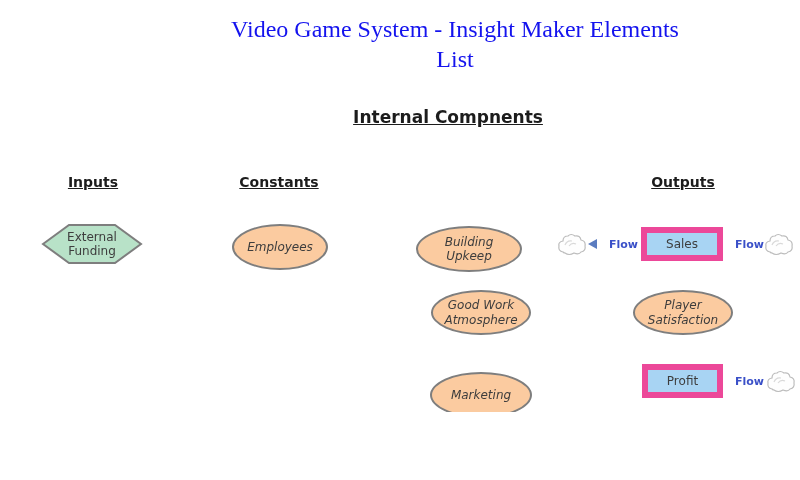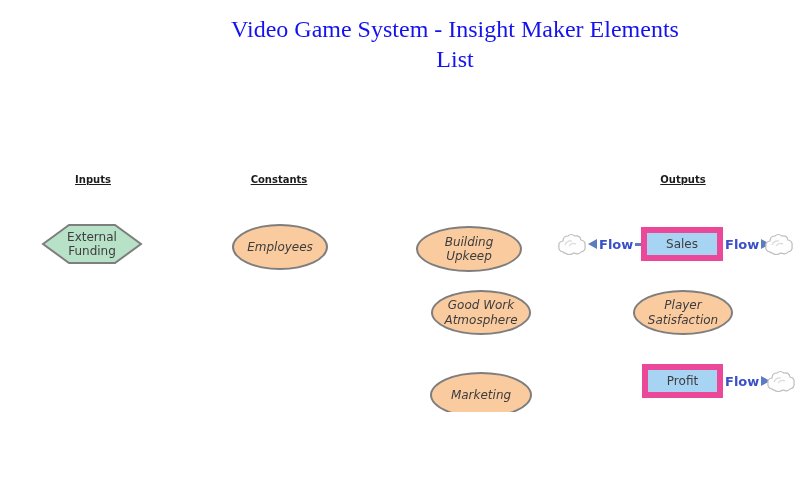--- a/index.html
+++ b/index.html
@@ -32,21 +32,21 @@
     font-weight: bold;
     text-decoration: underline;
     color: #1c1c1c;
     white-space: nowrap;
   }
   
   .col-header {
     position: absolute;
     top: 174px;
     transform: translateX(-50%);
-    font-size: 10px;
+    font-size: 14px;
     font-weight: bold;
     text-decoration: underline;
     color: #1c1c1c;
     white-space: nowrap;
   }
   
   .node {
     position: absolute;
     display: flex;
     align-items: center;
@@ -83,24 +83,24 @@
   }
   
   .flow {
     position: absolute;
     height: 16px;
     display: flex;
     align-items: center;
   }
   .flow-line { height: 3px; background: var(--flow-line, #5b7cc0); flex: 1; }
   .flow-label {
-    font-size: 13px;
+    font-size: 11px;
     font-weight: bold;
     color: var(--flow-text, #3a50c8);
-    margin: 0 2px;
+    margin: 0 12px;
     white-space: nowrap;
   }
   .arrow-left {
     width: 0; height: 0;
     border-top: 5px solid transparent;
     border-bottom: 5px solid transparent;
     border-right: 9px solid var(--flow-line, #5b7cc0);
   }
   .arrow-right {
     width: 0; height: 0;
@@ -116,20 +116,21 @@
 </head>
 <body>
 
 <div class="canvas">
 
   <div class="title">
     <div>Video Game System - Insight Maker Elements</div>
     <div>List</div>
   </div>
 
+  <div class="heading">Internal Compnents</div>
 
   <div class="col-header" style="left:93px">Inputs</div>
   <div class="col-header" style="left:279px">Constants</div>
   <div class="col-header" style="left:683px">Outputs</div>
 
   <div class="node hex-node" style="left:41px;top:223px;width:102px;height:42px">
     <svg class="hex" width="102" height="42" viewBox="0 0 102 42">
       <polygon points="2,21 28,2 74,2 100,21 74,40 28,40"></polygon>
     </svg>
     <span class="node-label">External Funding</span>

